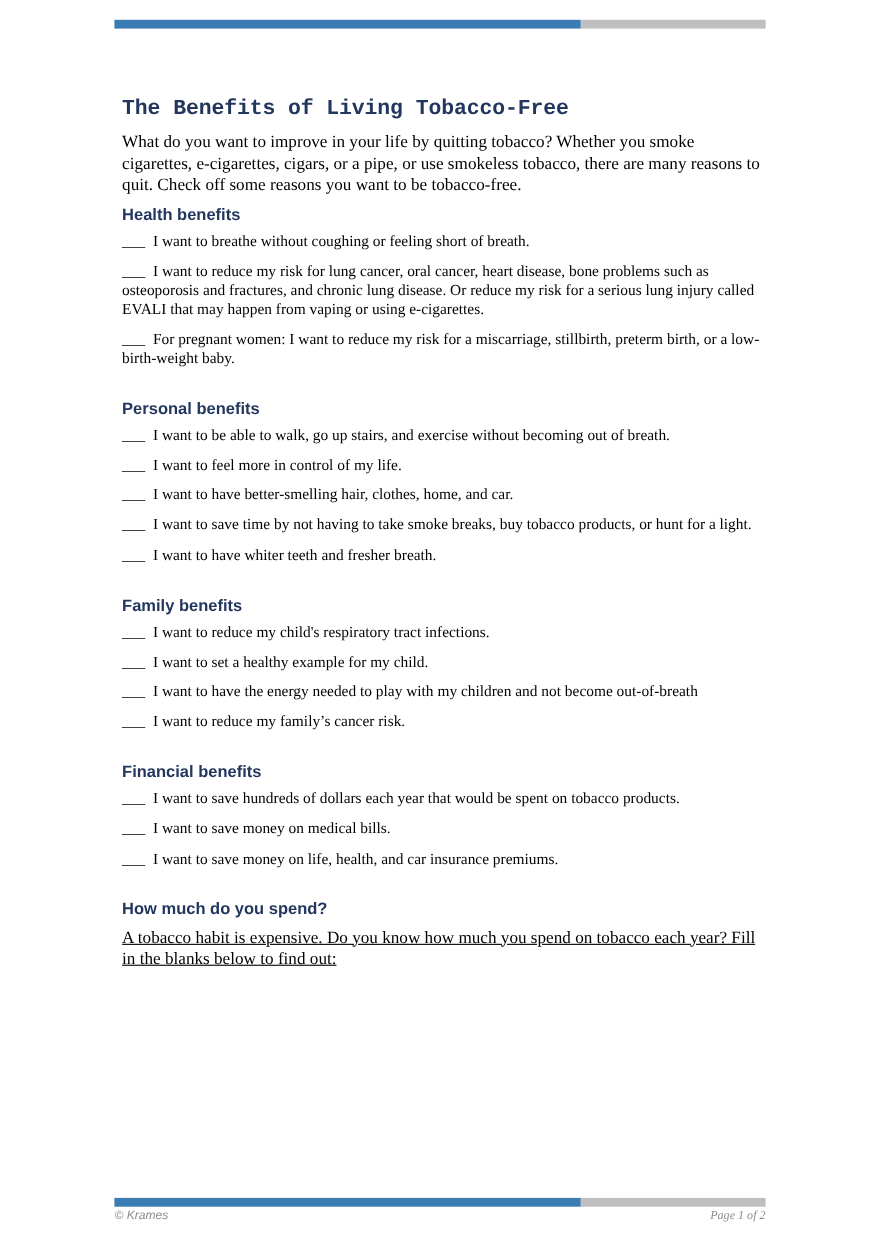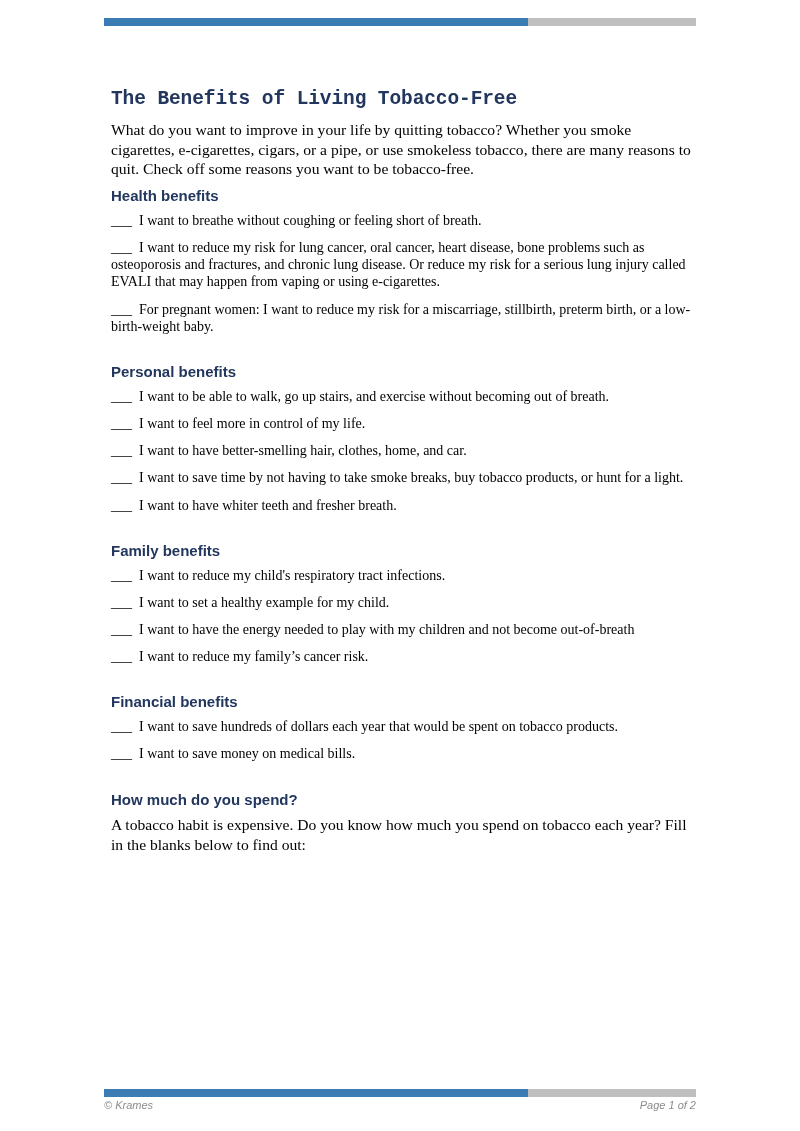--- a/index.html
+++ b/index.html
@@ -73,21 +73,21 @@
   h2.section-heading.spaced {
     margin-top: 28px;
   }
 
   p.body-text {
     font-size: 15.6px;
     line-height: 1.23;
     margin: 0 0 9px 0;
     text-align: left;
   }
-  p.body-text:last-child { margin-bottom: 16px; }
+  p.body-text:last-child { margin-bottom: 16px; text-decoration: underline; }
 
   .checkitem {
     font-size: 14px;
     line-height: 1.23;
     margin: 0 0 10px 0;
   }
   .checkitem .blank {
     letter-spacing: 0px;
     margin-right: 7px;
   }
@@ -101,21 +101,21 @@
     top: 1099px;
     width: 592px;
     display: flex;
     justify-content: space-between;
     align-items: baseline;
     font-family: "Liberation Sans", "DejaVu Sans", sans-serif;
     font-size: 11px;
     font-style: italic;
     color: #8C8C8C;
   }
-  .footer .right { text-align: right; }
+  .footer .right { text-align: right; font-family: Liberation Serif, serif; }
 </style>
 </head>
 <body>
 
 <div class="page">
 
   <div class="rule rule-top">
     <div class="seg-blue" style="width: 71.6%; background: rgb(60, 124, 180);"></div>
     <div class="seg-gray" style="background: rgb(191, 191, 191);"></div>
   </div>
@@ -147,20 +147,21 @@
       <p class="checkitem"><span class="blank">___</span><span>I want to reduce my child's respiratory tract infections.</span></p>
       <p class="checkitem"><span class="blank">___</span><span>I want to set a healthy example for my child.</span></p>
       <p class="checkitem"><span class="blank">___</span><span>I want to have the energy needed to play with my children and not become out-of-breath</span></p>
       <p class="checkitem"><span class="blank">___</span><span>I want to reduce my family’s cancer risk.</span></p>
     </div>
 
     <div class="section">
       <h2 class="section-heading spaced" style="color: rgb(34, 54, 94);">Financial benefits</h2>
       <p class="checkitem"><span class="blank">___</span><span>I want to save hundreds of dollars each year that would be spent on tobacco products.</span></p>
       <p class="checkitem"><span class="blank">___</span><span>I want to save money on medical bills.</span></p>
+      <p class="checkitem"><span class="blank">___</span><span>I want to save money on life, health, and car insurance premiums.</span></p>
     </div>
 
     <div class="section">
       <h2 class="section-heading spaced" style="color: rgb(34, 54, 94);">How much do you spend?</h2>
       <p class="body-text">A tobacco habit is expensive. Do you know how much you spend on tobacco each year? Fill in the blanks below to find out:</p>
     </div>
 
   </div>
 
   <div class="rule rule-bottom">

